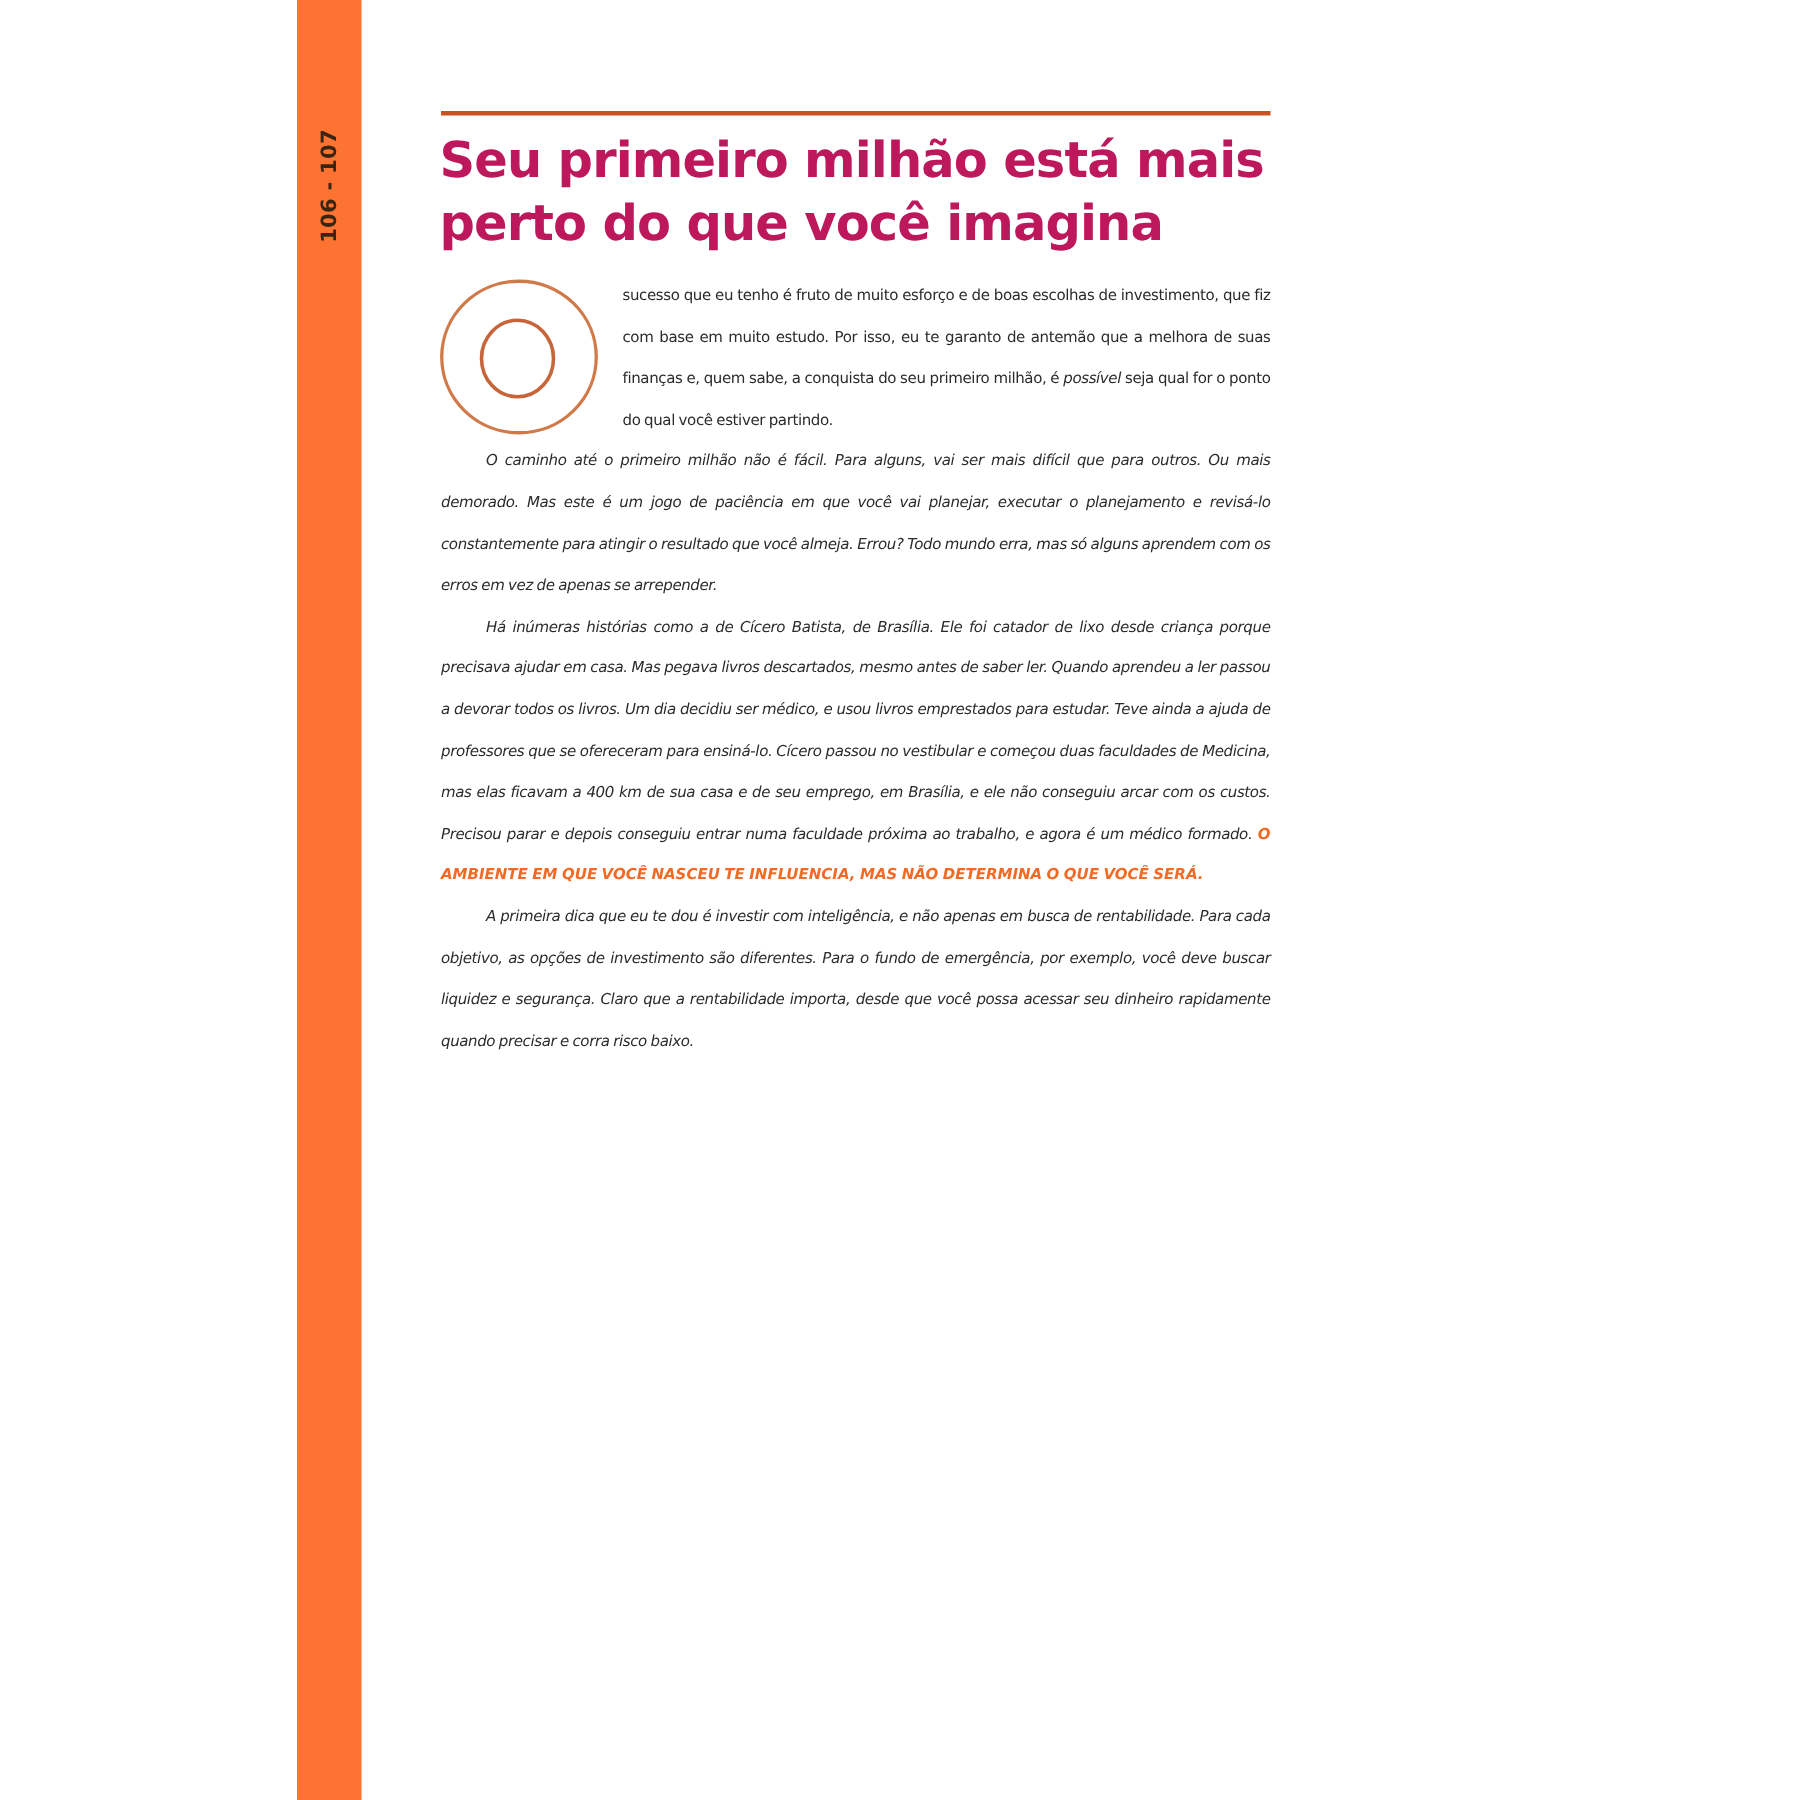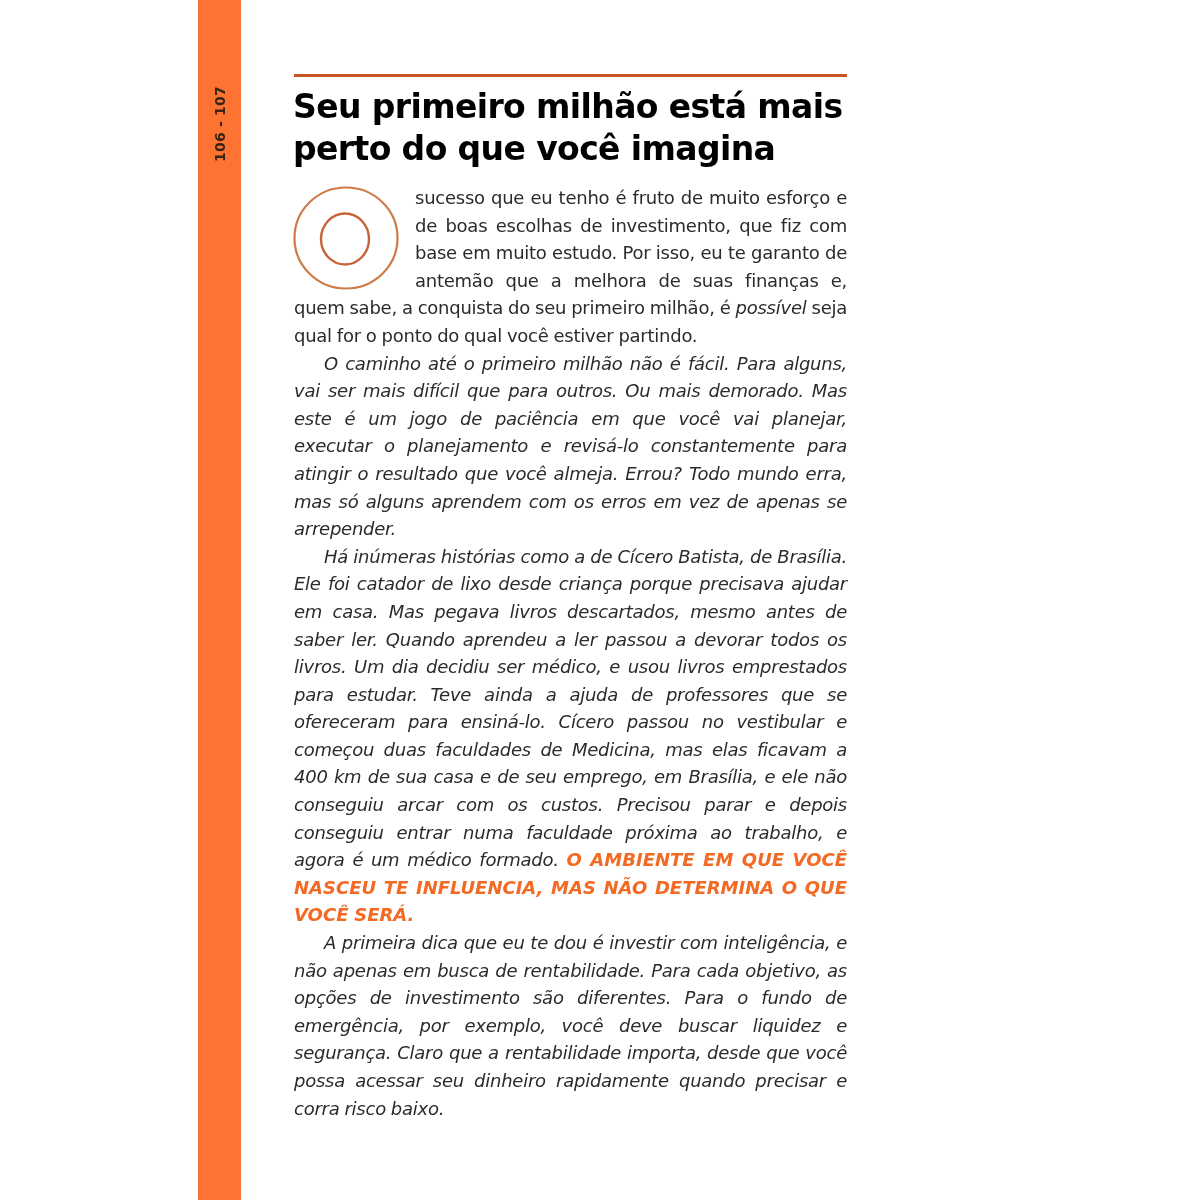--- a/index.html
+++ b/index.html
@@ -56,30 +56,30 @@
     }
     .title {
       position: absolute;
       left: 293px;
       top: 86px;
       width: 580px;
       font-family: "DejaVu Sans", sans-serif;
       font-weight: bold;
       font-size: 33px;
       line-height: 42px;
-      color: #000000;
+      color: #be185d;
       letter-spacing: -0.6px;
     }
     .body-text {
       position: absolute;
       left: 294px;
       top: 184px;
       width: 553px;
       font-family: "DejaVu Sans", sans-serif;
-      font-size: 18px;
+      font-size: 10px;
       line-height: 27.6px;
       color: #2b2b2b;
       text-align: justify;
       letter-spacing: -0.25px;
       word-spacing: -0.5px;
     }
     .body-text p { margin: 0; }
     .body-text p.indent { text-indent: 30px; font-style: italic; }
     .drop-cap {
       float: left;

